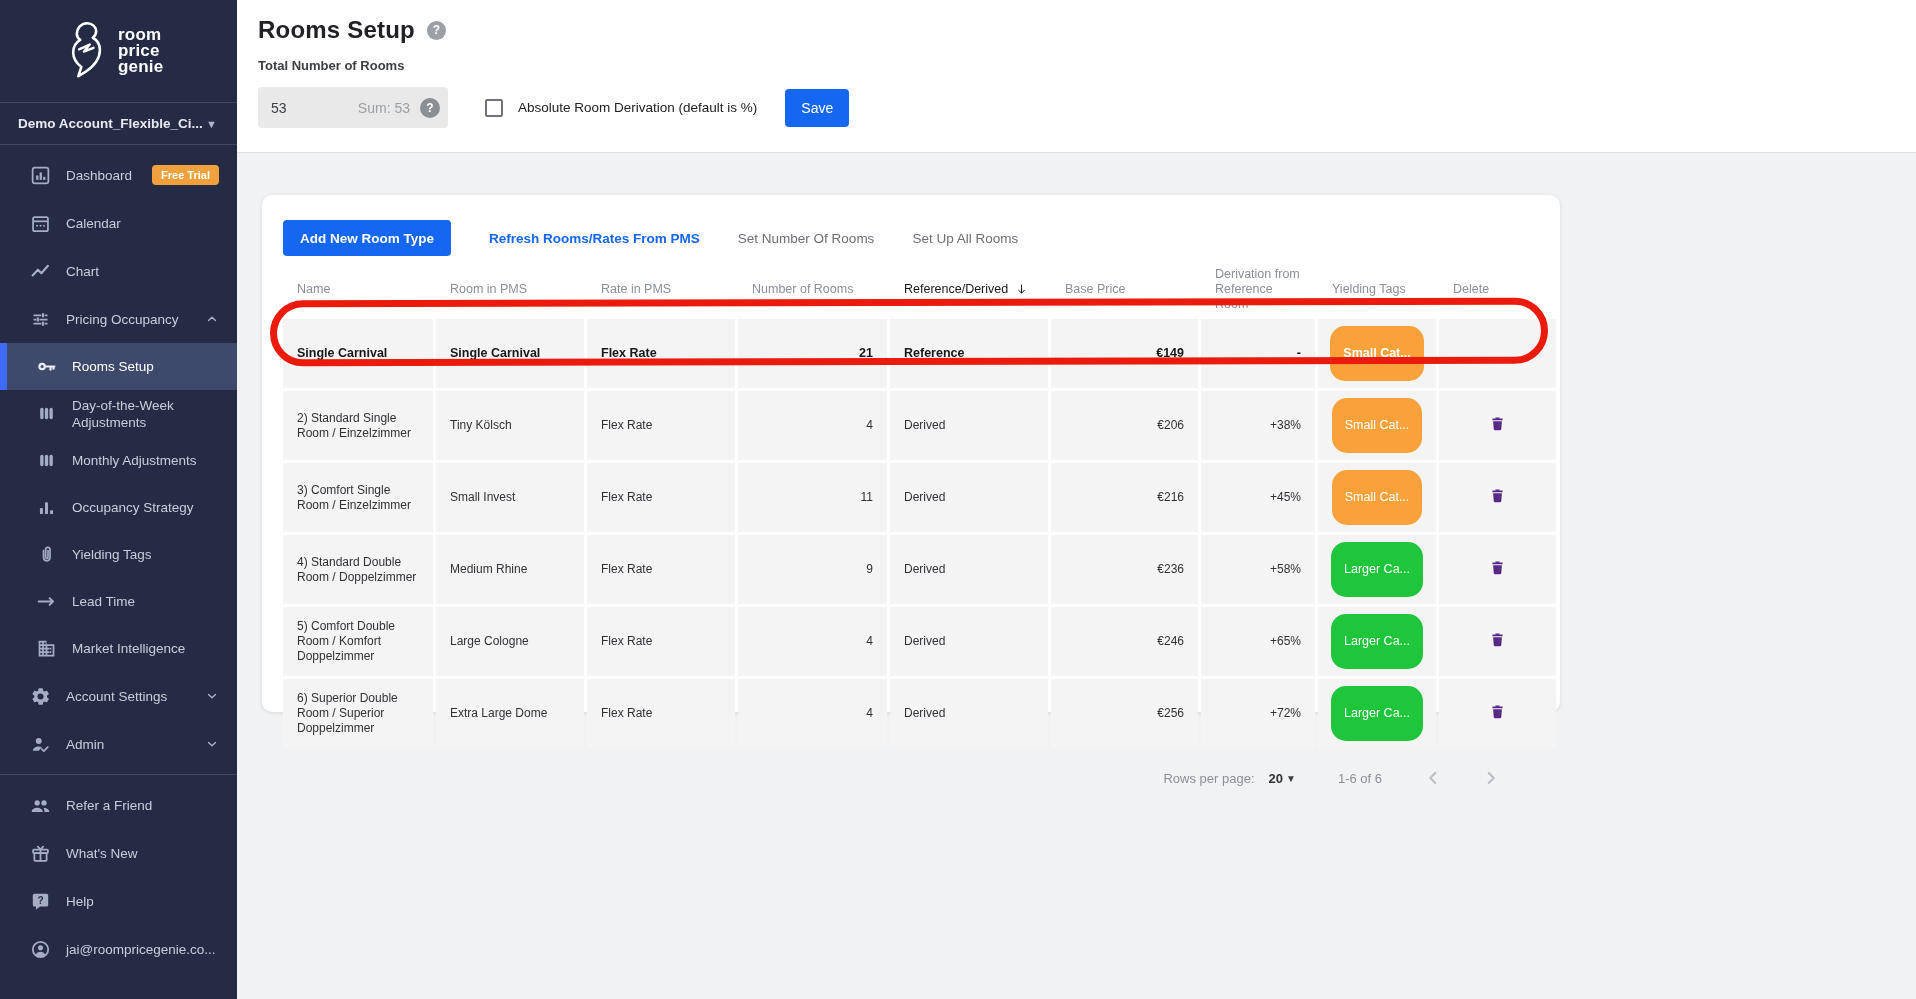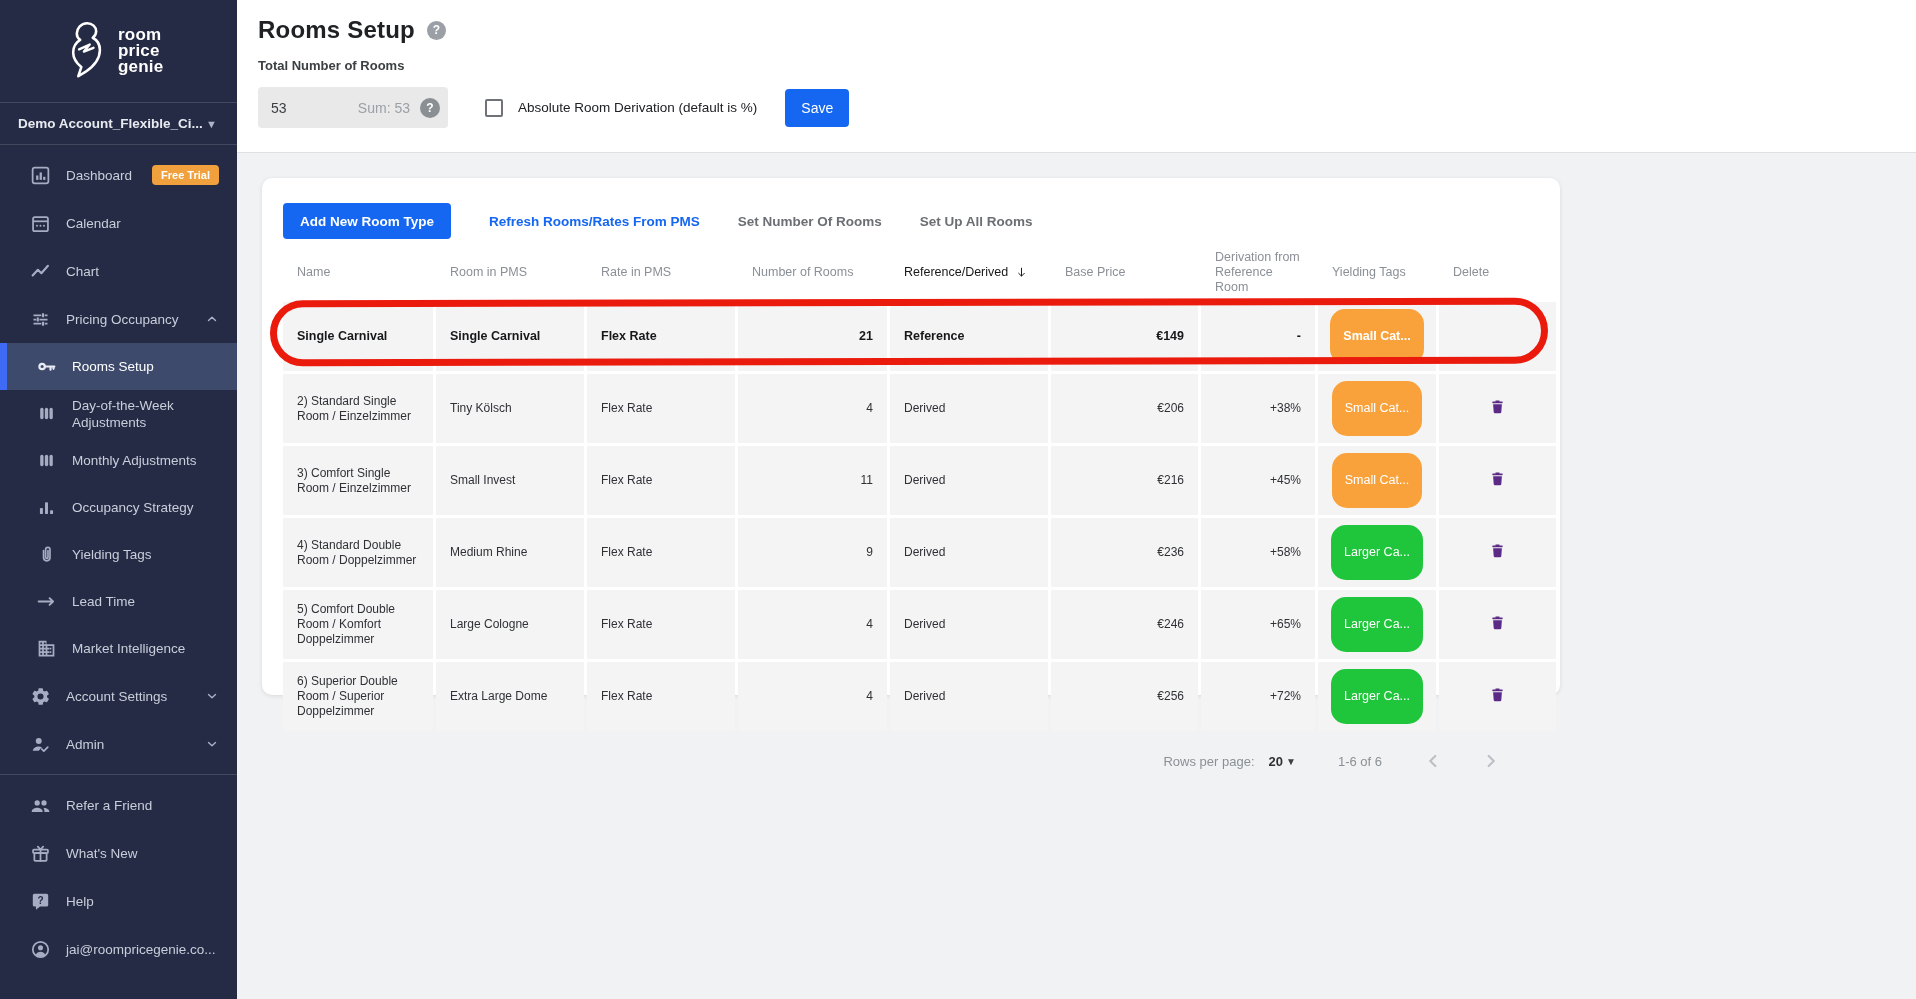--- a/index.html
+++ b/index.html
@@ -37,26 +37,26 @@
   .controls-row { position:absolute; top:87px; left:21px; display:flex; align-items:center; }
   .total-input { width:190px; height:41px; background:#e9e9ea; border-radius:4px; display:flex; align-items:center; padding:0 8px 0 13px; }
   .total-input .val { font-size:14px; color:#3c4043; }
   .total-input .sum { margin-left:auto; font-size:14px; color:#9aa0a6; margin-right:10px; }
   .total-input .help-circle { background:#8a8f94; width:20px; height:20px; flex:0 0 20px;}
   .checkbox { width:18px; height:18px; border:2px solid #6f7378; border-radius:2px; background:#fff; margin-left:37px; cursor:pointer; }
   .cb-label { font-size:13.5px; color:#202124; margin-left:15px; }
   .save-btn { margin-left:28px; height:38px; padding:0 16px; background:#1566f0; color:#fff; border:none; border-radius:4px; font-size:14px; font-weight:500; font-family:inherit; cursor:pointer; }
 
   .content { position:relative; flex:1; background:#f1f2f4; }
-  .card { position:absolute; left:25px; top:25px; width:1298px; height:517px; background:#fff; border-radius:10px; box-shadow:0 1px 4px rgba(0,0,0,.10); }
+  .card { position:absolute; left:25px; top:42px; width:1298px; height:517px; background:#fff; border-radius:10px; box-shadow:0 1px 4px rgba(0,0,0,.10); }
 
   .toolbar { display:flex; align-items:center; padding:25px 0 0 21px; gap:38px; }
   .btn-primary { height:36px; padding:0 17px; background:#1566f0; color:#fff; border:none; border-radius:4px; font-size:13.5px; font-weight:700; font-family:inherit; cursor:pointer; }
   .btn-link { background:none; border:none; font-family:inherit; font-size:13.5px; font-weight:700; color:#1566f0; cursor:pointer; }
-  .btn-text { background:none; border:none; font-family:inherit; font-size:13.5px; font-weight:700; color:#6b6f74; cursor:pointer; }
+  .btn-text { background:none; border:none; font-family:inherit; font-size:13.5px; font-weight:400; color:#6b6f74; cursor:pointer; }
 
   .rtable { margin:4px 0 0 21px; width:1273px; }
   .t-row { display:grid; grid-template-columns:150px 148px 148px 149px 158px 147px 114px 118px 117px; column-gap:3px; margin-bottom:3px; }
   .t-row.head { margin-bottom:0; }
   .t-cell { padding:7px 14px; font-size:12px; color:#2f3135; display:flex; align-items:center; line-height:15px; background:#f4f4f5; }
   .head .t-cell { background:#fff; color:#8b9096; font-size:12.5px; min-height:52px; line-height:15px; }
   .head .t-cell.sorted { color:#17181a; font-weight:400; gap:7px; }
   .t-cell.num { justify-content:flex-end; text-align:right; }
   .head .t-cell.num { justify-content:flex-start; text-align:left; }
   .t-cell.chipcell { justify-content:center; }

